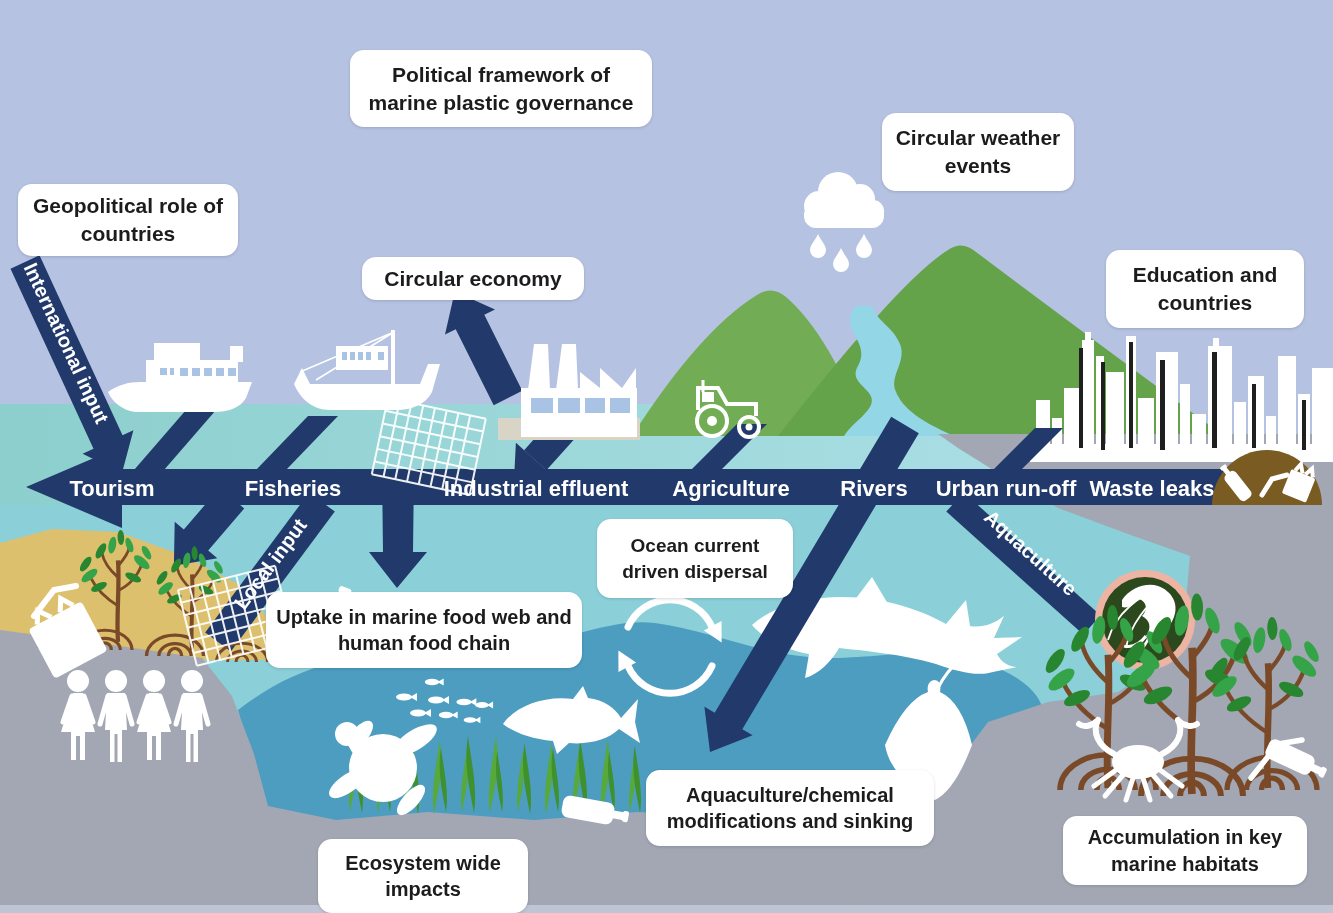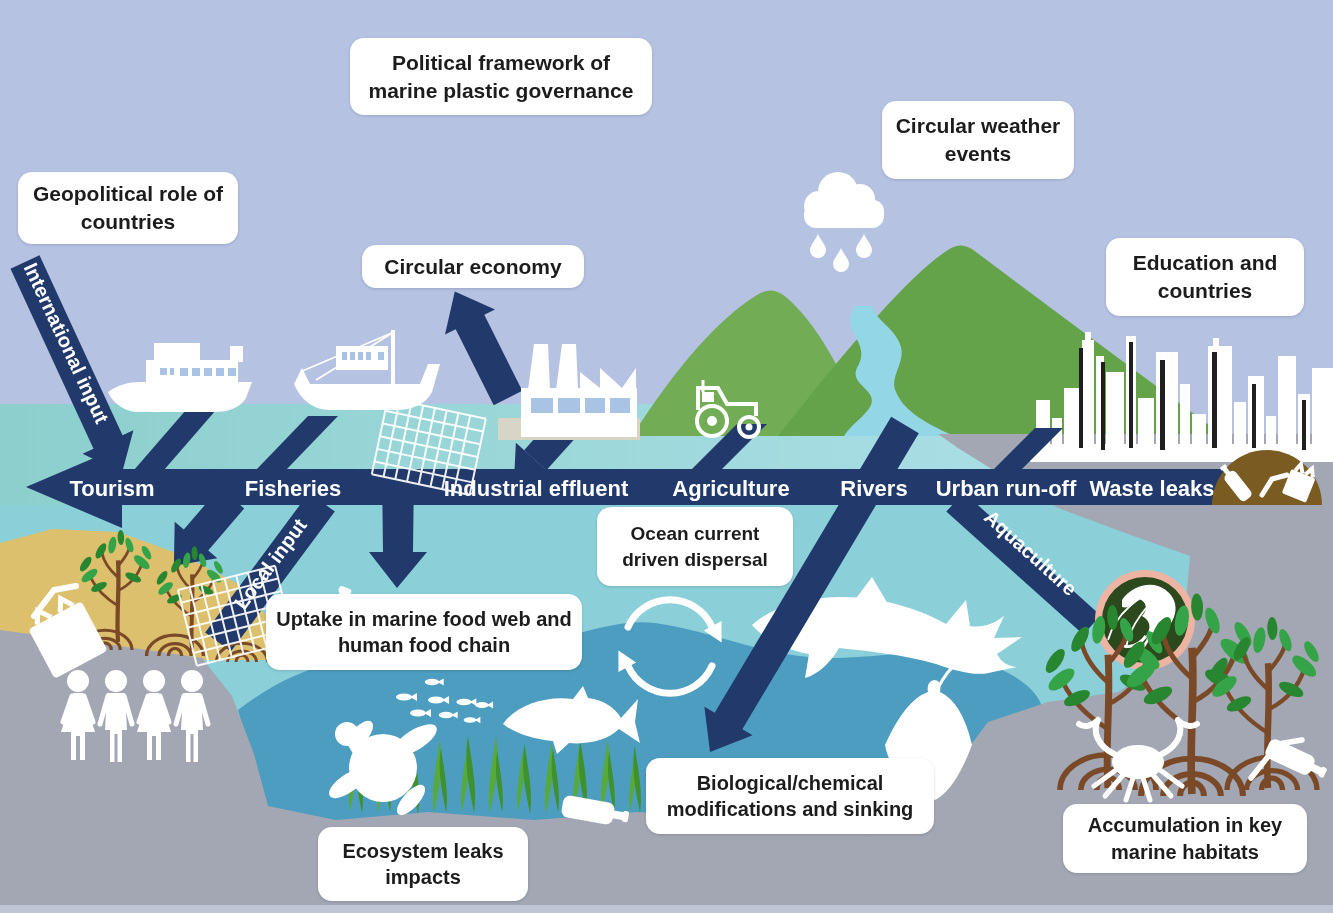--- a/index.html
+++ b/index.html
@@ -7,21 +7,21 @@
     position:relative;width:1333px;height:913px;overflow:hidden;
     font-family:"Liberation Sans","DejaVu Sans",sans-serif;
     background:#b5c2e1;
   }
   #scene{position:absolute;left:0;top:0;}
   .box{
     position:absolute;background:#ffffff;border-radius:14px;
     display:flex;align-items:center;justify-content:center;text-align:center;
     color:#1c1c1c;font-weight:bold;line-height:1.32;
     box-shadow:0 1px 3px rgba(40,40,60,.18);
-    padding:18px 10px;box-sizing:border-box;
+    padding:18px 10px;box-sizing:border-box;margin-top:12px;
   }
   .bandlabel{
     font:bold 22px "Liberation Sans","DejaVu Sans",sans-serif;
     fill:#ffffff;text-anchor:middle;
   }
   .rotlabel{
     font:bold 20px "Liberation Sans","DejaVu Sans",sans-serif;
     fill:#ffffff;text-anchor:middle;
   }
   .leafA{fill:#35a347}.leafB{fill:#27862f}
@@ -399,26 +399,26 @@
 </div>
 <div class="box" style="left:882px;top:101px;width:192px;height:78px;font-size:21px;">
   <span>Circular weather events</span>
 </div>
 <div class="box" style="left:1106px;top:238px;width:198px;height:78px;font-size:21px;">
   <span>Education and countries</span>
 </div>
 <div class="box" style="left:597px;top:507px;width:196px;height:79px;font-size:19px;">
   <span>Ocean current driven dispersal</span>
 </div>
-<div class="box" style="left:266px;top:594px;width:316px;height:76px;font-size:20px;">
+<div class="box" style="left:266px;top:580px;width:316px;height:76px;font-size:20px;">
   <span>Uptake in marine food web and human food chain</span>
 </div>
 <div class="box" style="left:318px;top:827px;width:210px;height:74px;font-size:20px;">
-  <span>Ecosystem leaks impacts</span>
+  <span>Ecosystem wide impacts</span>
 </div>
 <div class="box" style="left:646px;top:758px;width:288px;height:76px;font-size:20px;">
-  <span>Biological/chemical modifications and sinking</span>
+  <span>Aquaculture/chemical modifications and sinking</span>
 </div>
 <div class="box" style="left:1063px;top:804px;width:244px;height:69px;font-size:20px;">
   <span>Accumulation in key marine habitats</span>
 </div>
 
 </div>
 
 </body></html>

